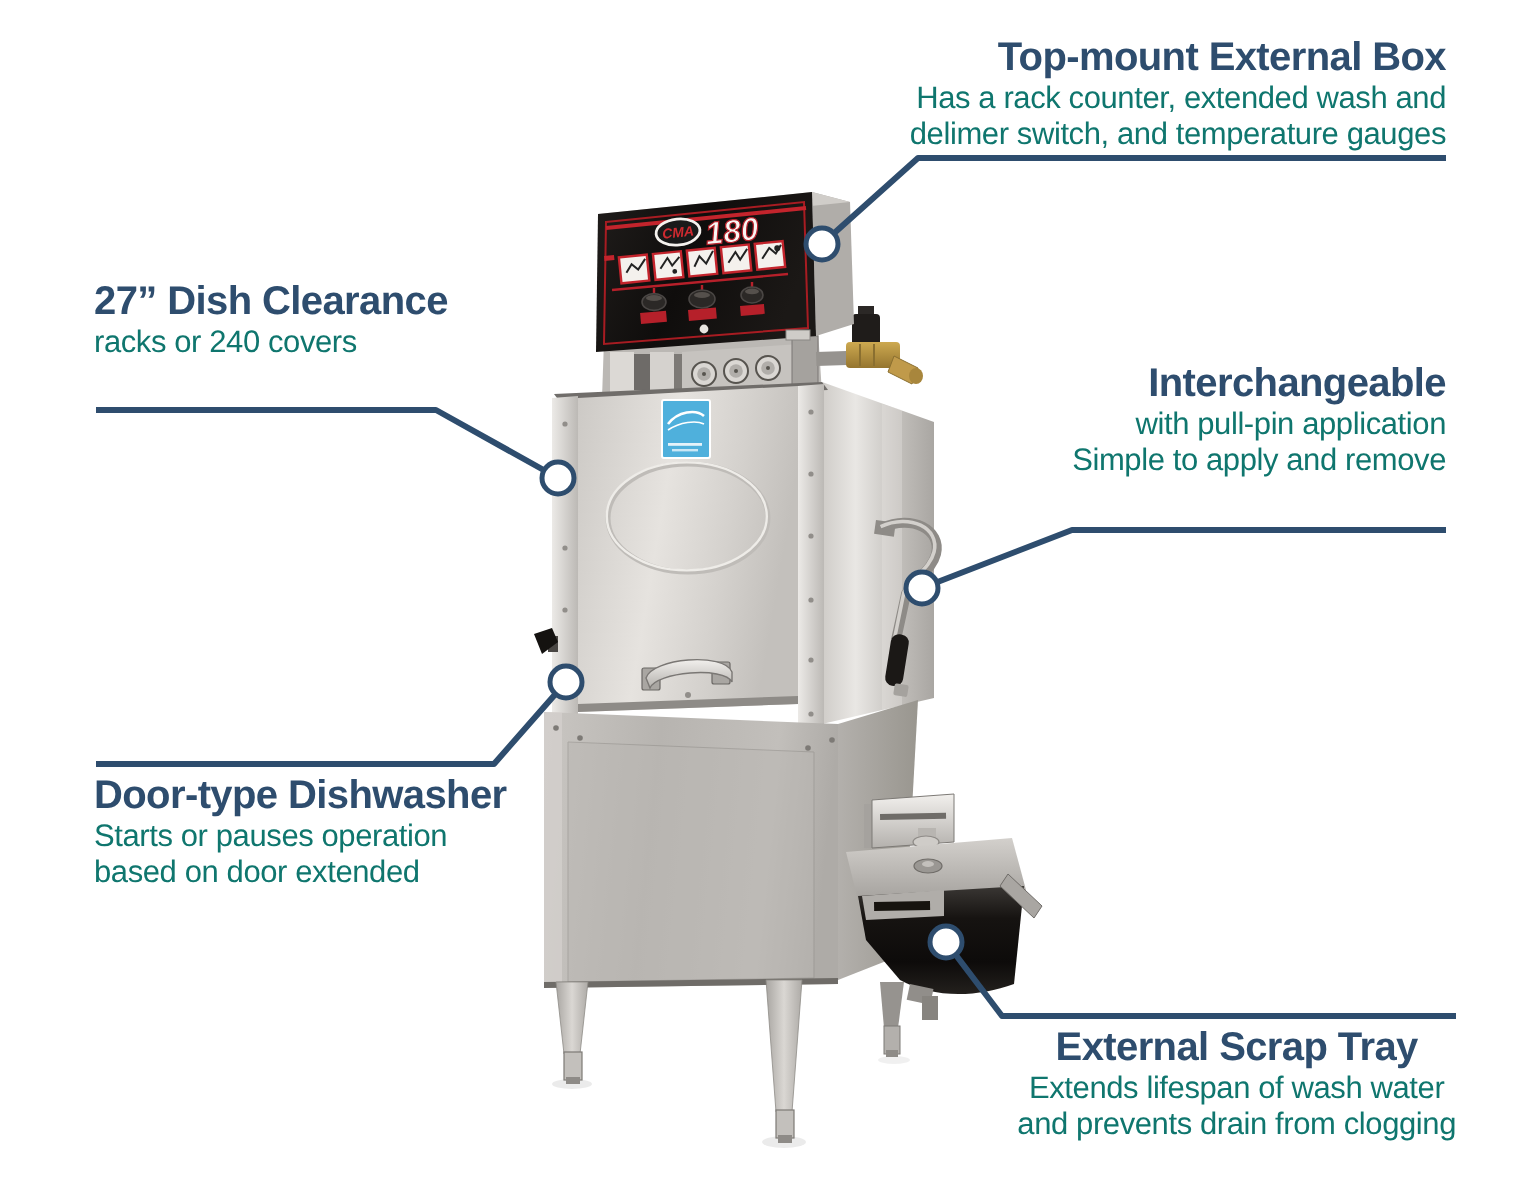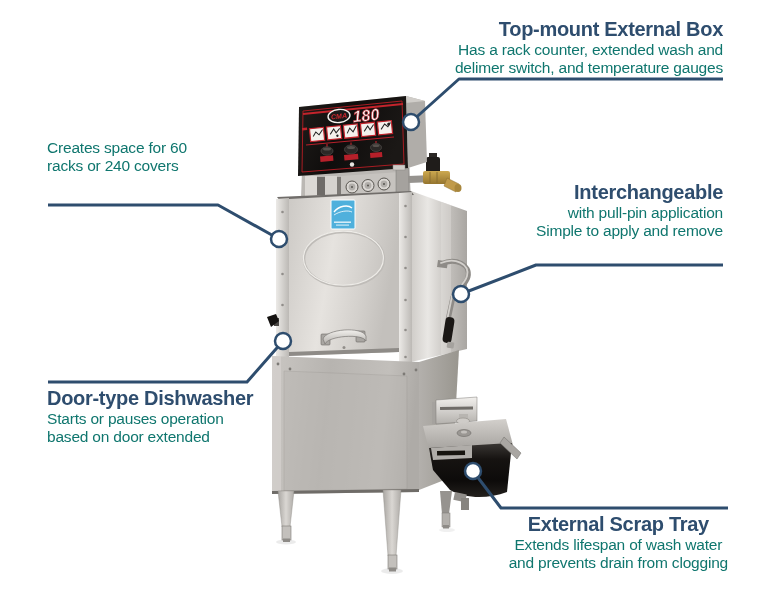--- a/index.html
+++ b/index.html
@@ -286,21 +286,21 @@
   </g>
 </svg>
 
 <div class="callout c1 c-right">
   <div class="title">Top-mount External Box</div>
   <div class="desc">Has a rack counter, extended wash and</div>
   <div class="desc">delimer switch, and temperature gauges</div>
 </div>
 
 <div class="callout c2 c-left">
-  <div class="desc">Creates space for 60</div>
+  <div class="title">27” Dish Clearance</div>
   <div class="desc">racks or 240 covers</div>
 </div>
 
 <div class="callout c3 c-right">
   <div class="title">Interchangeable</div>
   <div class="desc">with pull-pin application</div>
   <div class="desc">Simple to apply and remove</div>
 </div>
 
 <div class="callout c4 c-left">

